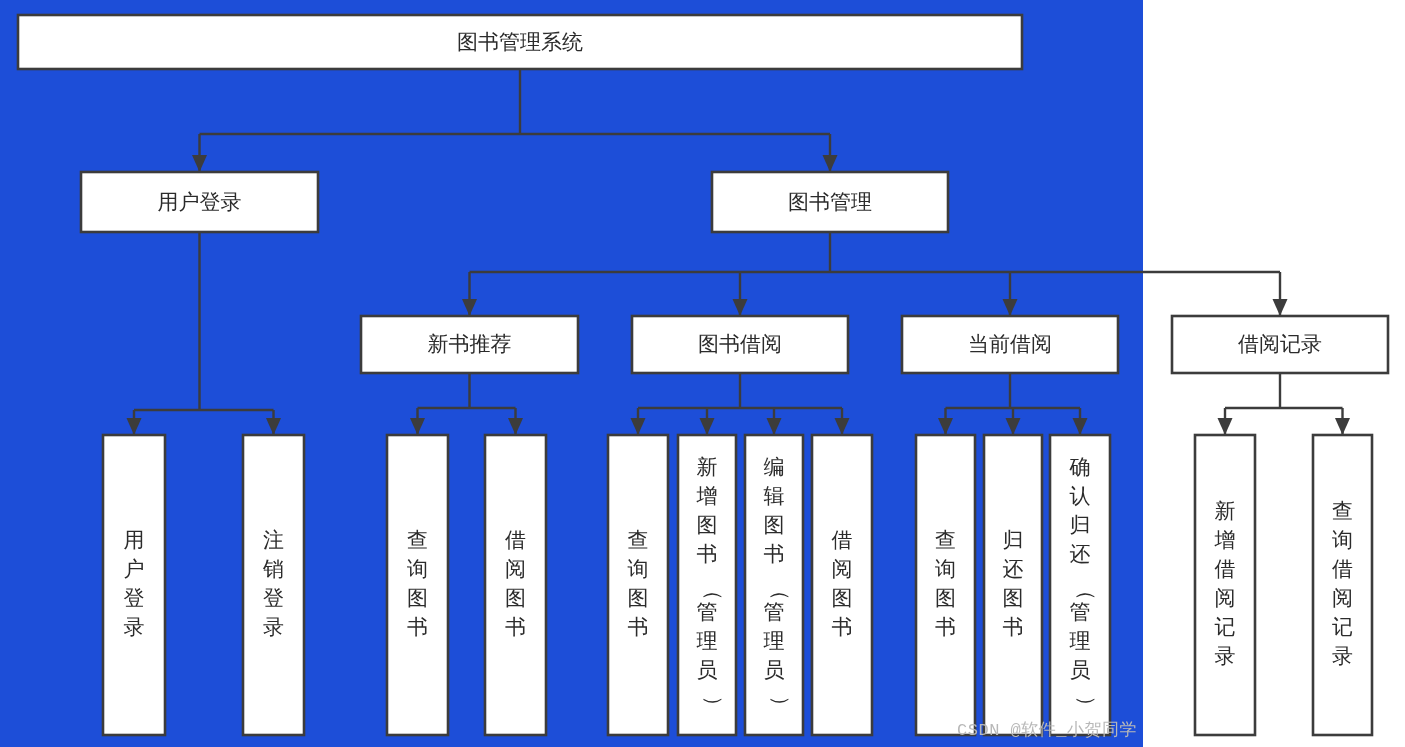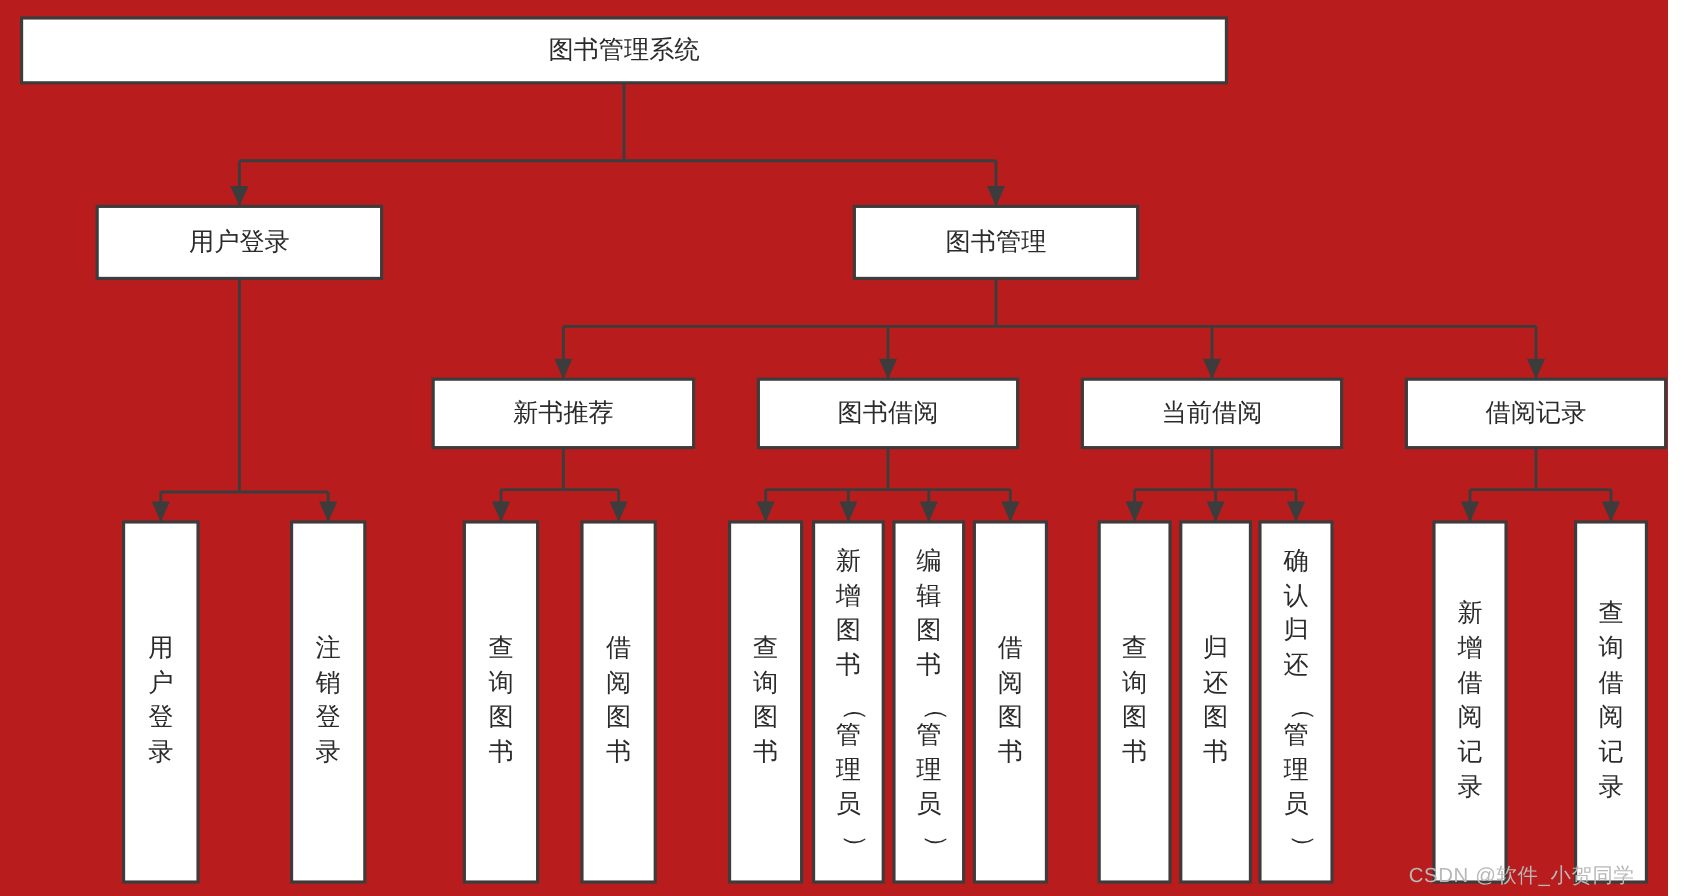--- a/index.html
+++ b/index.html
@@ -8,23 +8,23 @@
     background: #ffffff;
   }
   body {
     width: 1405px;
     height: 747px;
     font-family: "Liberation Sans", "DejaVu Sans", sans-serif;
     overflow: hidden;
   }
   #diagram-root {
     position: relative;
-    width: 1390px;
+    width: 1143px;
     height: 747px;
-    background: #b91c1c;
+    background: #1d4ed8;
   }
   svg.diagram-canvas {
     position: absolute;
     left: 0;
     top: 0;
     width: 1405px;
     height: 747px;
   }
   .node-box {
     fill: #ffffff;
@@ -49,23 +49,23 @@
     dominant-baseline: middle;
   }
   .node-label-vertical {
     font-family: "Liberation Sans", "DejaVu Sans", sans-serif;
     fill: #2b2b2b;
     font-size: 21px;
     text-anchor: middle;
   }
   .watermark {
     position: absolute;
-    right: 28px;
+    right: 6px;
     bottom: 6px;
-    font-family: Liberation Sans, sans-serif;
+    font-family: Liberation Mono, monospace;
     font-size: 17px;
     color: #b8b8b8;
     white-space: nowrap;
     letter-spacing: 0.5px;
     user-select: none;
     text-align: center;
   }
 </style>
 </head>
 <body>

